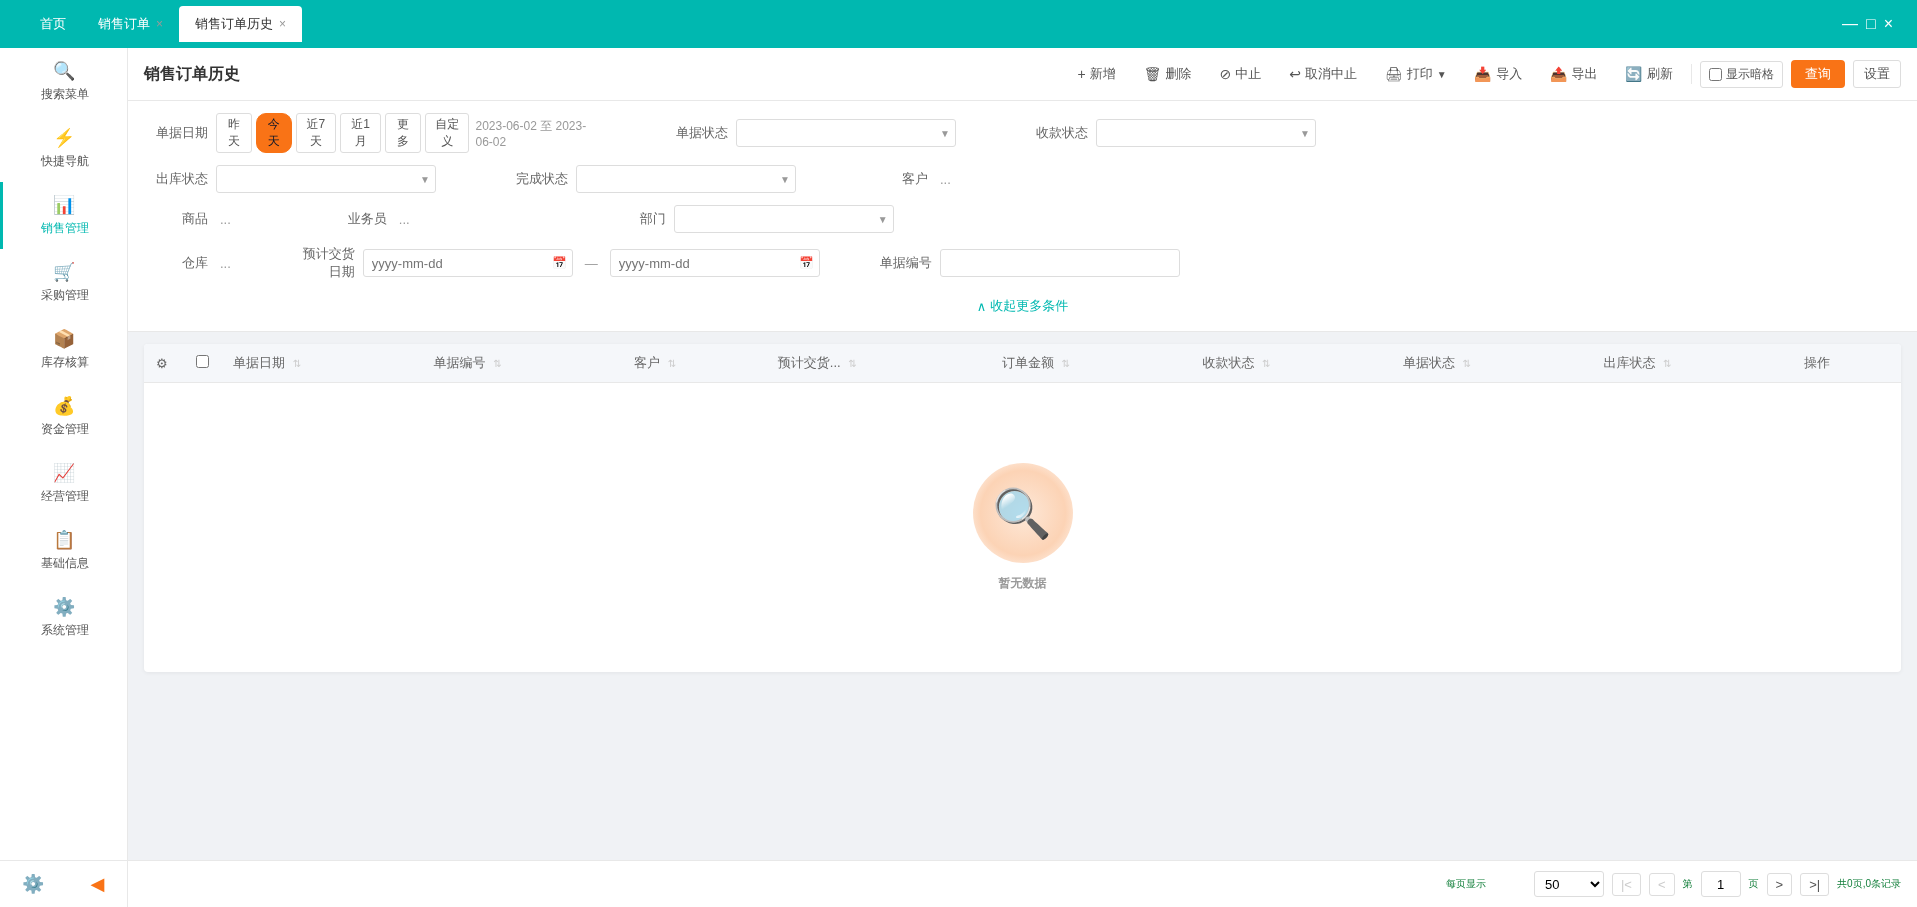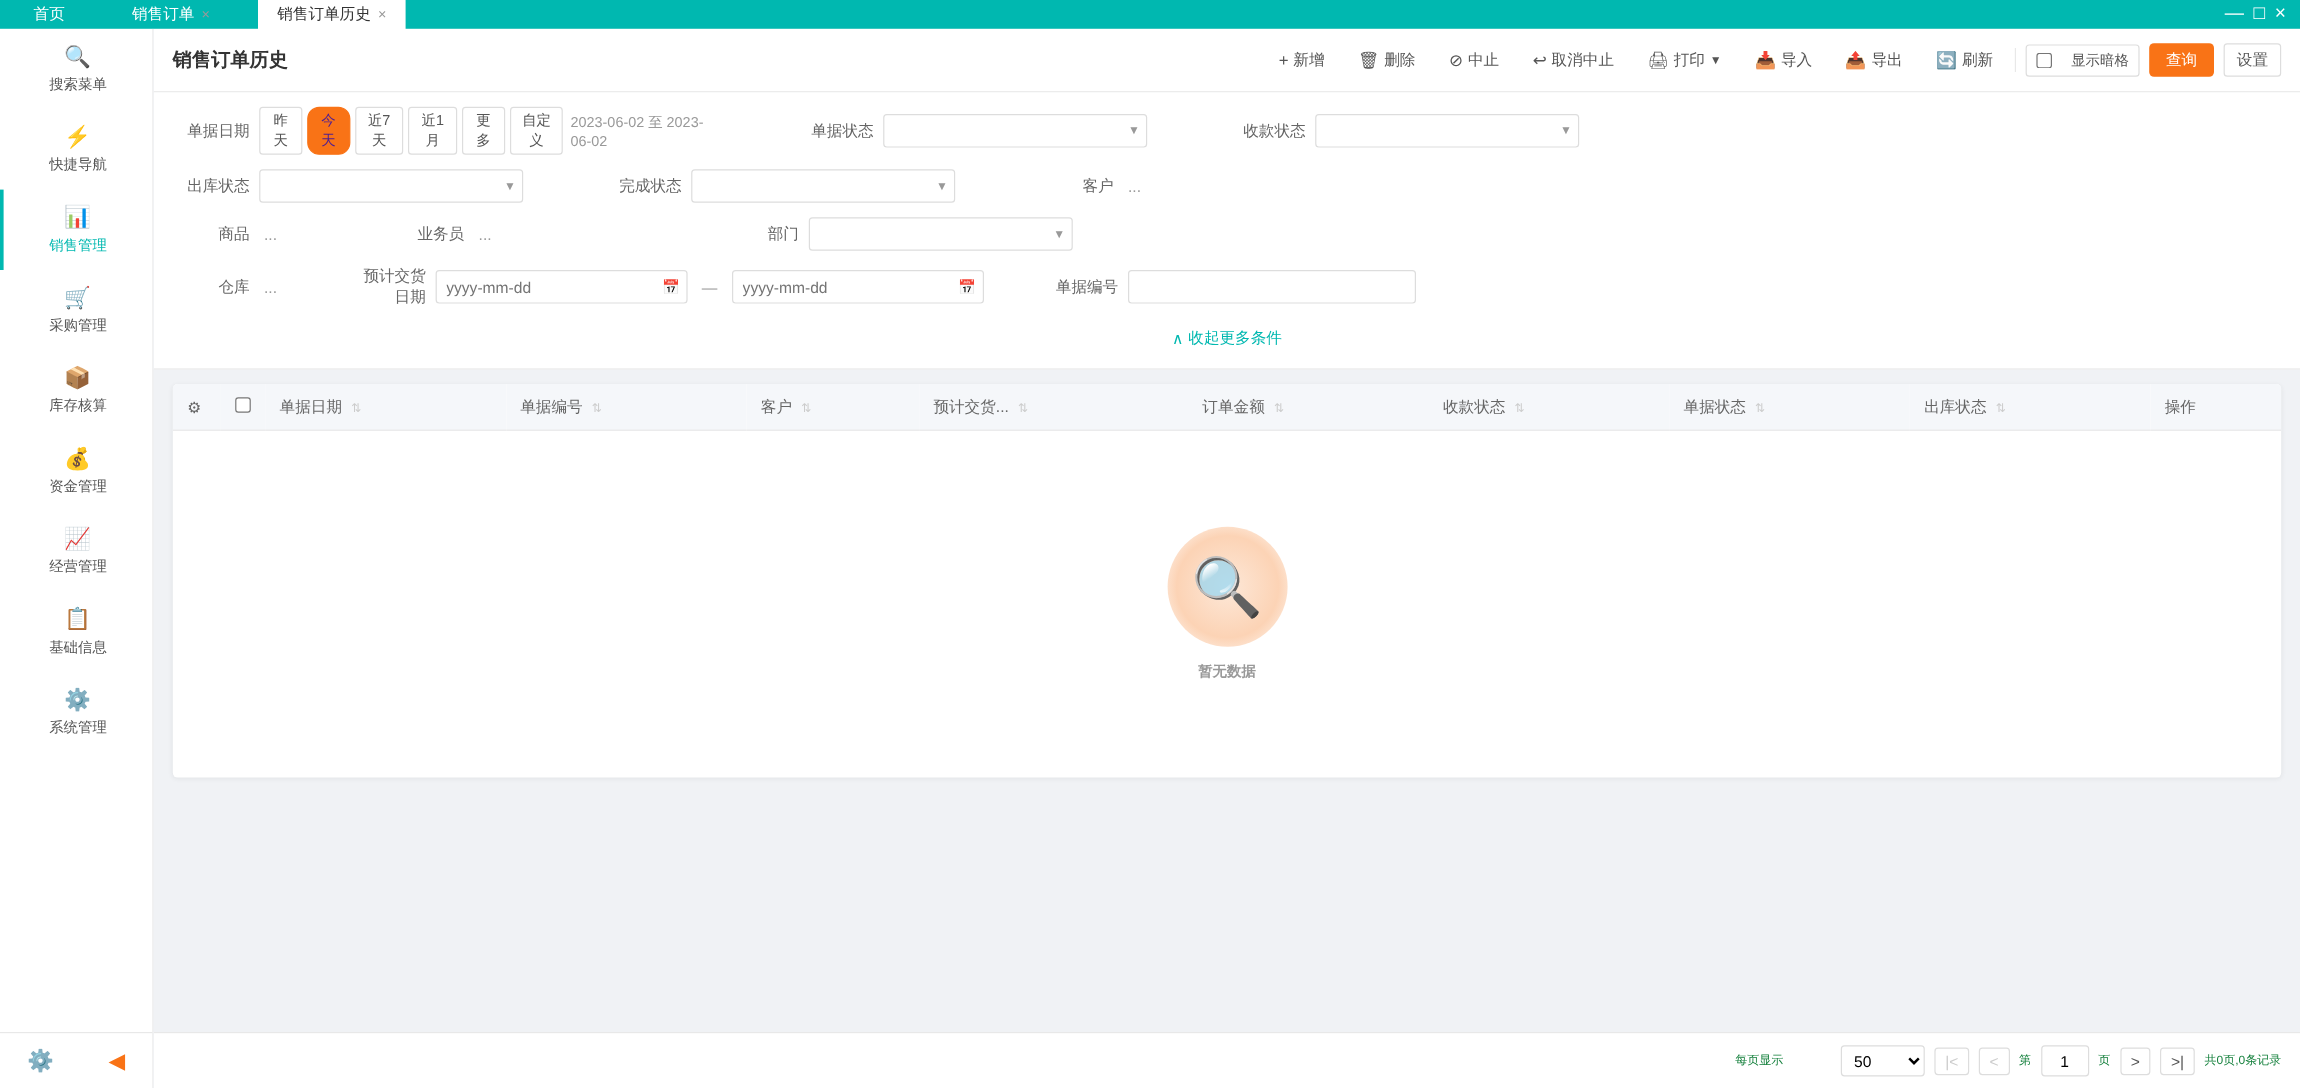--- a/index.html
+++ b/index.html
@@ -1,19 +1,19 @@
 <!DOCTYPE html>
 <html><head>
   <meta charset="utf-8">
   <style>
     * { box-sizing: border-box; margin: 0; padding: 0; }
     body { font-family: 'Microsoft YaHei', Arial, sans-serif; font-size: 13px; color: #333; background: #f0f2f5; display: flex; flex-direction: column; height: 100vh; overflow: hidden; }
 
     
-    .top-bar { background: #00b8b0; height: 24px; display: flex; align-items: center; padding: 0 12px; flex-shrink: 0; gap: 24px; }
+    .top-bar { background: #00b8b0; height: 48px; display: flex; align-items: center; padding: 0 24px; flex-shrink: 0; }
     .tab-item { display: flex; align-items: center; gap: 6px; padding: 0 16px; height: 36px; color: #fff; cursor: pointer; font-size: 13px; position: relative; }
     .tab-item.active { background: #fff; color: #333; border-radius: 4px 4px 0 0; }
     .tab-item .close-icon { font-size: 12px; color: #999; cursor: pointer; }
     .top-bar-right { margin-left: auto; display: flex; align-items: center; gap: 8px; }
     .top-close-btn { color: #fff; cursor: pointer; font-size: 16px; }
 
     
     .main-layout { display: flex; flex: 1; overflow: hidden; }
 
     
@@ -29,31 +29,31 @@
 
     
     .page-header { background: #fff; padding: 12px 16px 0; border-bottom: 1px solid #e8e8e8; }
     .page-title-row { display: flex; align-items: center; justify-content: space-between; margin-bottom: 12px; }
     .page-title { font-size: 16px; font-weight: bold; color: #333; }
     .toolbar { display: flex; align-items: center; gap: 8px; }
     .toolbar-btn { display: flex; align-items: center; gap: 4px; padding: 4px 10px; border: none; background: transparent; cursor: pointer; color: #555; font-size: 13px; }
     .toolbar-btn .btn-icon { font-size: 14px; }
     .toolbar-btn.primary { background: #f97316; color: #fff; border-radius: 4px; padding: 5px 14px; }
     .toolbar-divider { width: 1px; height: 20px; background: #e8e8e8; }
-    .display-col-btn { display: flex; align-items: center; gap: 16px; padding: 4px 8px; border: 1px solid #ddd; border-radius: 3px; cursor: pointer; font-size: 12px; color: #555; background: #fff; }
+    .display-col-btn { display: flex; align-items: center; gap: 4px; padding: 4px 8px; border: 1px solid #ddd; border-radius: 3px; cursor: pointer; font-size: 12px; color: #555; background: #fff; }
 
     
     .filter-area { background: #fff; padding: 12px 16px; border-bottom: 1px solid #e8e8e8; }
     .filter-row { display: flex; align-items: center; gap: 8px; margin-bottom: 12px; }
     .filter-row:last-child { margin-bottom: 0; }
     .filter-label { width: 64px; text-align: right; color: #666; font-size: 13px; flex-shrink: 0; }
     .filter-control { display: flex; align-items: center; gap: 6px; flex: 1; max-width: 380px; }
     .date-range-btns { display: flex; align-items: center; gap: 4px; }
     .date-btn { padding: 2px 8px; border: 1px solid #ddd; border-radius: 3px; cursor: pointer; font-size: 12px; background: #fff; color: #555; }
-    .date-btn.active { background: #f97316; color: #4c1d95; border-color: #f97316; border-radius: 10px; }
+    .date-btn.active { background: #f97316; color: #0f172a; border-color: #f97316; border-radius: 10px; }
     .date-text { color: #999; font-size: 12px; }
     .select-control { border: 1px solid #ddd; border-radius: 3px; height: 28px; padding: 0 24px 0 8px; font-size: 13px; background: #fff; cursor: pointer; min-width: 160px; appearance: none; position: relative; }
     .select-wrapper { position: relative; display: inline-flex; align-items: center; }
     .select-wrapper .chevron { position: absolute; right: 6px; color: #999; font-size: 10px; pointer-events: none; }
     .input-control { border: 1px solid #ddd; border-radius: 3px; height: 28px; padding: 0 8px; font-size: 13px; background: #fff; outline: none; }
     .ellipsis-btn { color: #999; cursor: pointer; padding: 0 4px; }
     .date-picker-input { border: 1px solid #ddd; border-radius: 3px; height: 28px; padding: 0 24px 0 8px; font-size: 13px; background: #fff; min-width: 120px; color: #bbb; }
     .date-picker-wrapper { position: relative; display: inline-flex; align-items: center; }
     .date-picker-wrapper .cal-icon { position: absolute; right: 6px; color: #999; font-size: 12px; pointer-events: none; }
     .collapse-more { display: flex; align-items: center; justify-content: center; gap: 4px; color: #00b8b0; font-size: 13px; cursor: pointer; padding: 4px 0; }

